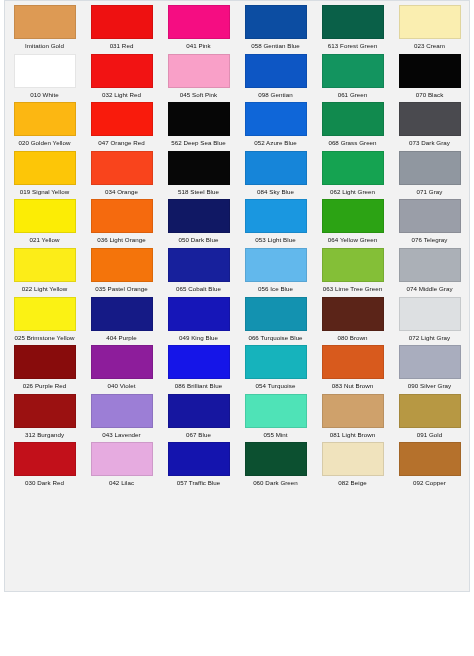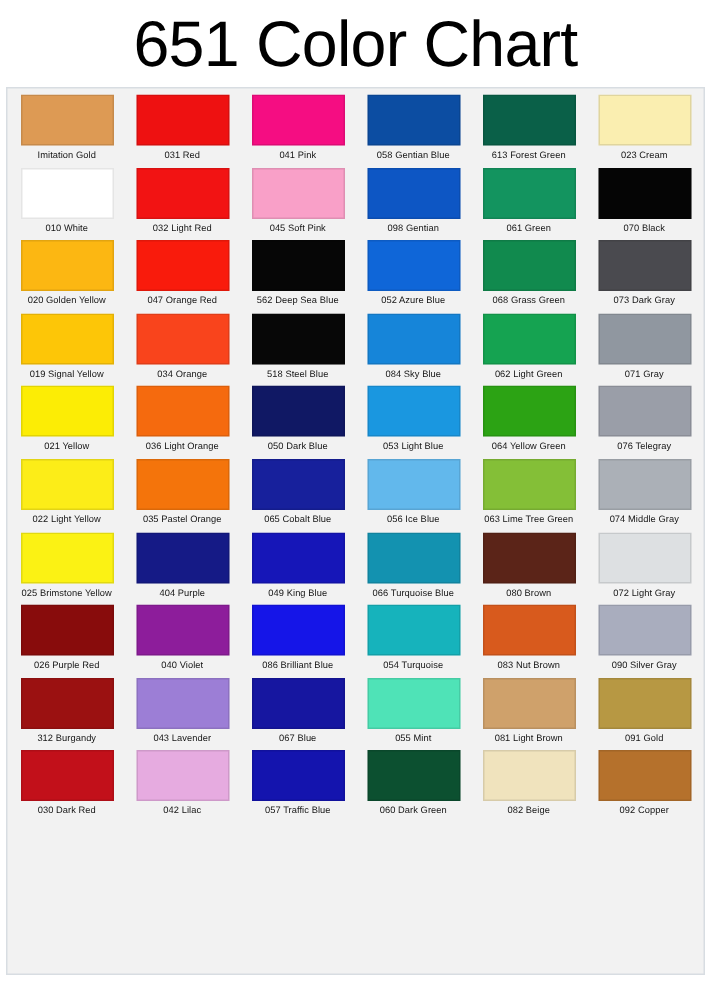--- a/index.html
+++ b/index.html
@@ -74,21 +74,20 @@
     white-space: nowrap;
     letter-spacing: 0.05px;
     font-family: "Liberation Sans", sans-serif;
   }
 </style>
 </head>
 <body>
 
 <div class="page">
 
-  <div class="title">651 Color Chart</div>
 
   <div class="chart-frame">
     <div class="grid" id="swatch-grid">
         <div class="cell">
           <div class="swatch" style="background: rgb(221, 154, 84);"></div>
           <div class="cap">Imitation Gold</div>
         </div>
         <div class="cell">
           <div class="swatch" style="background: rgb(238, 17, 17);"></div>
           <div class="cap">031 Red</div>

